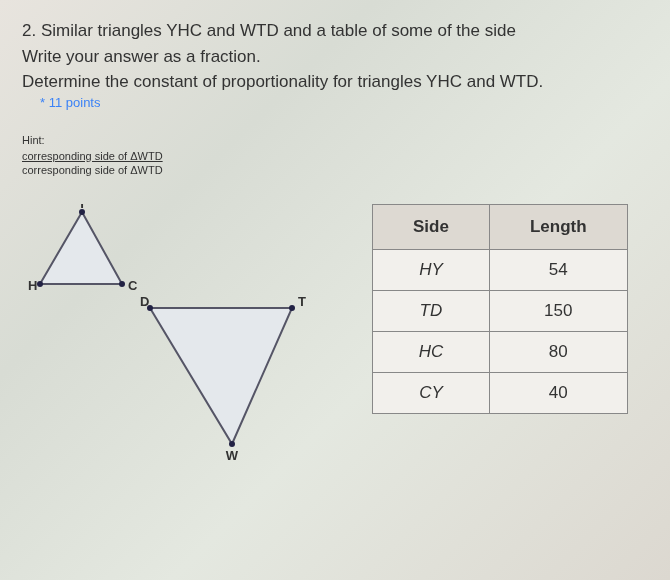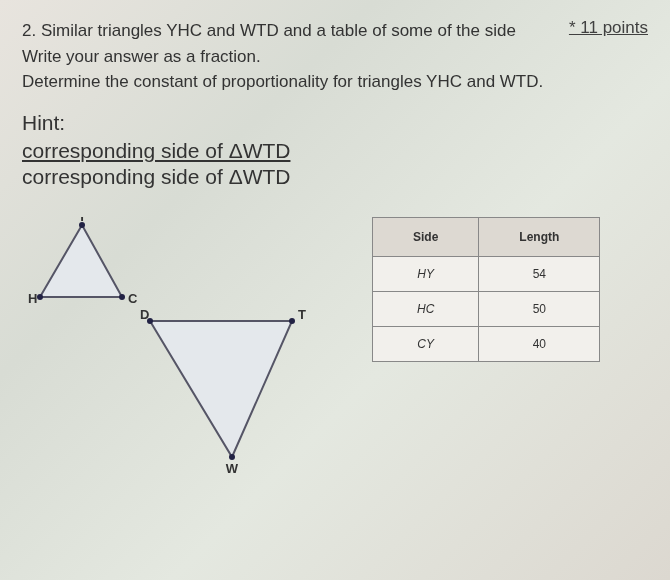--- a/index.html
+++ b/index.html
@@ -6,33 +6,33 @@
     body {
       width: 670px;
       height: 580px;
       font-family: Arial, sans-serif;
       background: linear-gradient(135deg, #e8e4de 0%, #d8dcd4 30%, #e4e8e0 60%, #dcd8d0 100%);
       padding: 18px 22px;
       color: #333;
       position: relative;
       overflow: hidden;
     }
-    .question-row { display: flex; justify-content: space-between; align-items: flex-start; }
+    .question-row { display: flex; justify-content: space-between; align-items: flex-start; flex-direction: column; }
     .question-text { font-size: 17px; line-height: 1.5; flex: 1; }
-    .points { font-size: 17px; color: #404040; white-space: nowrap; margin-left: 18px; text-decoration: underline; }
-    .hint-block { margin-top: 16px; font-size: 21px; }
+    .points { font-size: 13px; color: #3b82f6; white-space: nowrap; margin-left: 18px; }
+    .hint-block { margin-top: 24px; font-size: 11px; }
     .hint-label { margin-bottom: 4px; }
     .fraction-top { text-decoration: underline; padding-bottom: 2px; }
     .content-row { display: flex; margin-top: 28px; align-items: flex-start; }
     .triangles { width: 280px; height: 260px; position: relative; }
     .tri-small { position: absolute; left: 0; top: 0; }
     .tri-large { position: absolute; left: 110px; top: 90px; }
     .table-wrap { margin-left: 70px; }
     table { border-collapse: collapse; background: #f2f0ec; }
-    th, td { border: 1px solid #888; text-align: center; font-size: 12px; }
+    th, td { border: 1px solid #888; text-align: center; font-size: 17px; }
     th { background: #ddd9d2; padding: 12px 40px; font-weight: bold; }
     td { padding: 10px 20px; font-style: italic; }
     td.len { font-style: normal; margin-top: 33px; }
     .v-label { font-size: 13px; font-weight: bold; fill: #333; }
   </style>
 </head>
 <body>
 
 <div class="question-row">
   <div class="question-text">
@@ -78,22 +78,26 @@
           <th>Side</th>
           <th>Length</th>
         </tr>
       </thead>
       <tbody>
         <tr>
             <td>HY</td>
             <td class="len">54</td>
           </tr>
         <tr>
+            <td>TD</td>
+            <td class="len">150</td>
+          </tr>
+        <tr>
             <td>HC</td>
-            <td class="len">50</td>
+            <td class="len">80</td>
           </tr>
         <tr>
             <td>CY</td>
             <td class="len">40</td>
           </tr>
       </tbody>
     </table>
   </div>
 </div>
 

